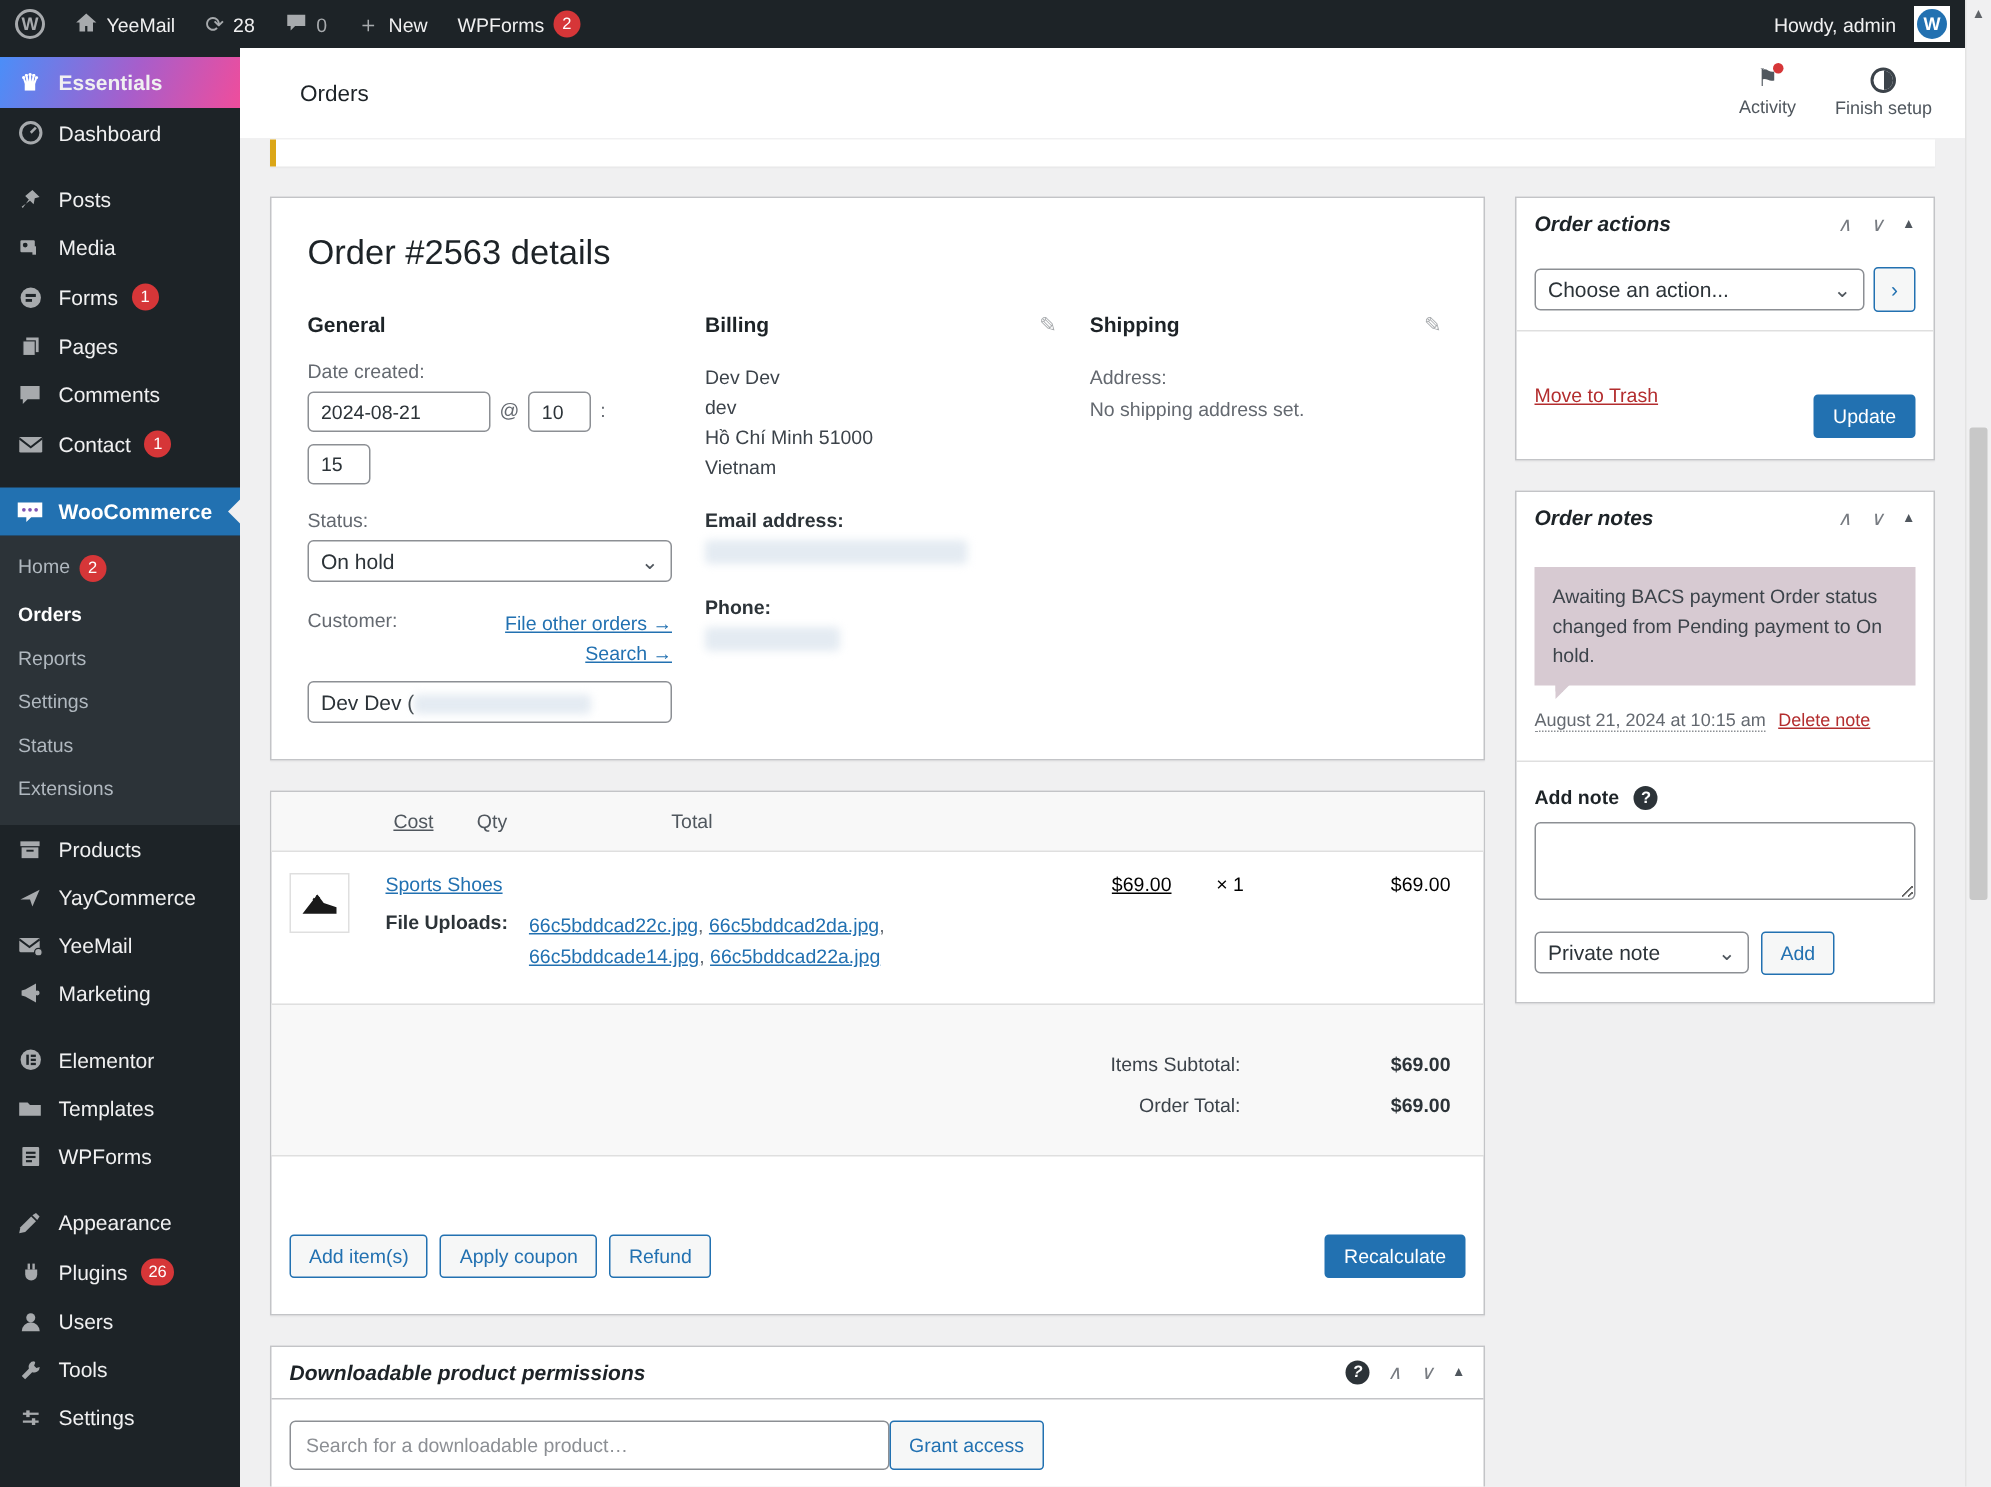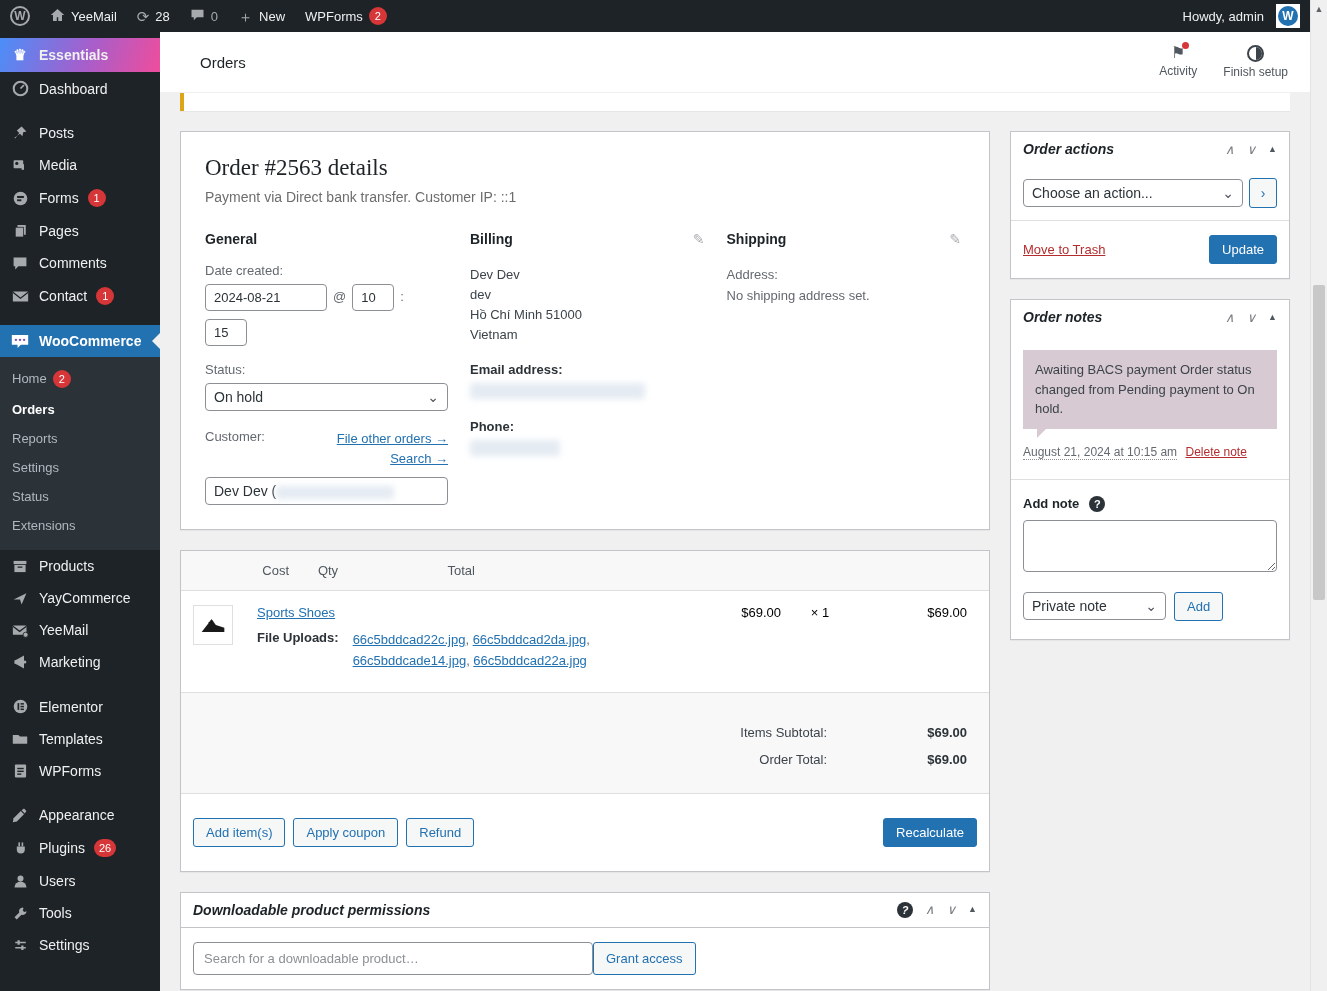--- a/index.html
+++ b/index.html
@@ -64,21 +64,21 @@
   border-bottom:1px solid #c3c4c7;font-style:italic; }
 .pb-title { font-size:14px; font-weight:bold; color:#1d2327; }
 .pb-controls { display:flex; align-items:center; gap:12px; color:#787c82; }
 .ctrl { cursor:pointer; font-size:13px; line-height:1; }
 .ctrl.small { font-size:9px; color:#50575e; }
 .help-dot { width:16px; height:16px; border-radius:50%; background:#2c3338; color:#fff; font-size:11px; font-weight:bold;
   display:inline-flex; align-items:center; justify-content:center; cursor:pointer; }
 
 
 .order-box { padding:23px 24px 24px; }
-.order-title { font-size:23px; color:#1d2327; font-weight:normal;font-family:Liberation Serif, serif; }
+.order-title { font-size:23px; color:#1d2327; font-weight:normal; }
 .order-sub { font-size:14px; color:#6d6d6d; margin-top:8px; }
 .order-cols { display:flex; margin-top:26px; }
 .ocol { flex:1; padding-right:22px; position:relative; }
 .ocol-head { display:flex; justify-content:space-between; align-items:center; }
 .ocol h3 { font-size:14px; color:#1d2327; }
 .pencil { color:#a7aaad; font-size:14px; cursor:pointer; }
 .field-label { font-size:13px; color:#646970; margin:16px 0 6px; }
 .inline-row { display:flex; align-items:center; gap:6px; }
 .wp-input { border:1px solid #8c8f94; border-radius:4px; padding:5px 8px; font-size:13px; color:#2c3338; background:#fff; }
 .in-date { width:122px; }
@@ -91,36 +91,36 @@
 .cust-links { text-align:right; font-size:13px; line-height:1.55; }
 a.blue { color:#2271b1; text-decoration:underline; cursor:pointer; }
 .addr-line { font-size:13px; color:#3c434a; line-height:1.55; }
 .b-label { font-size:13px; font-weight:bold; color:#2c3338; margin-top:16px; }
 .redact { display:inline-block; background:#e4ebf2; border-radius:3px; filter:blur(3px); }
 .gray13 { font-size:13px; color:#646970; line-height:1.6; }
 
 
 .items-head { display:flex; background:#f8f8f8; border-bottom:1px solid #dfdfdf; padding:12px; font-size:13px; color:#50575e; }
 .c-item { flex:1; padding-left:2px; }
-.c-cost { width:96px; text-align:right; }
+.c-cost { width:96px; text-align:right;text-decoration:underline; }
 .c-qty  { width:78px; text-align:center; }
 .c-total{ width:118px; text-align:right; padding-right:10px; }
 .item-row { display:flex; padding:14px 12px 20px; font-size:13px; }
 .thumb { width:40px; height:40px; border:1px solid #dfdfdf; background:#fff; padding:2px; margin-right:24px; }
 .item-main { flex:1; }
 .item-name { font-size:13px; }
 .uploads { display:flex; margin-top:10px; gap:14px; }
 .uploads-label { font-weight:bold; color:#2c3338; white-space:nowrap; }
 .uploads-links { line-height:1.6; }
 .totals { background:#f8f8f8; border-top:1px solid #dfdfdf; padding:20px 22px 26px; }
 .tot-row { display:flex; justify-content:flex-end; align-items:center; margin-top:12px; font-size:13px; }
 .tot-label { color:#3c434a; }
 .tot-val { width:140px; text-align:right; font-weight:bold; color:#2c3338; }
 .items-foot { border-top:1px solid #dfdfdf; padding:24px 12px; display:flex; align-items:center; }
-.btn { font-size:13px; border-radius:3px; padding:6px 12px; cursor:pointer; }
+.btn { font-size:13px; border-radius:3px; padding:6px 12px; cursor:pointer;margin-top:28px; }
 .btn-sec { background:#f6f7f7; border:1px solid #2271b1; color:#2271b1; margin-right:8px; }
 .btn-pri { background:#2271b1; border:1px solid #2271b1; color:#fff; }
 .spacer { flex:1; }
 
 
 .dl-body { padding:14px 12px; display:flex; align-items:center; }
 .dl-search { width:400px; border:1px solid #8c8f94; border-radius:4px; padding:8px 10px; font-size:13px; color:#2c3338; }
 .dl-search::placeholder { color:#8c8f94; }
 
 
@@ -419,21 +419,20 @@
     </div>
   </div>
   <div class="notice"></div>
 
   <div class="columns">
 
     <div class="main-col">
 
       <div class="postbox order-box">
         <h1 class="order-title">Order #2563 details</h1>
-        <div class="order-sub">Payment via Direct bank transfer. Customer IP: ::1</div>
         <div class="order-cols">
           <div class="ocol">
             <div class="ocol-head">
                 <h3>General</h3>
               </div>
             <div class="field-label">Date created:</div>
             <div class="inline-row">
               <input class="wp-input in-date" value="2024-08-21" style="">
               <span class="gray13">@</span>
               <input class="wp-input in-time" value="10" style="">

